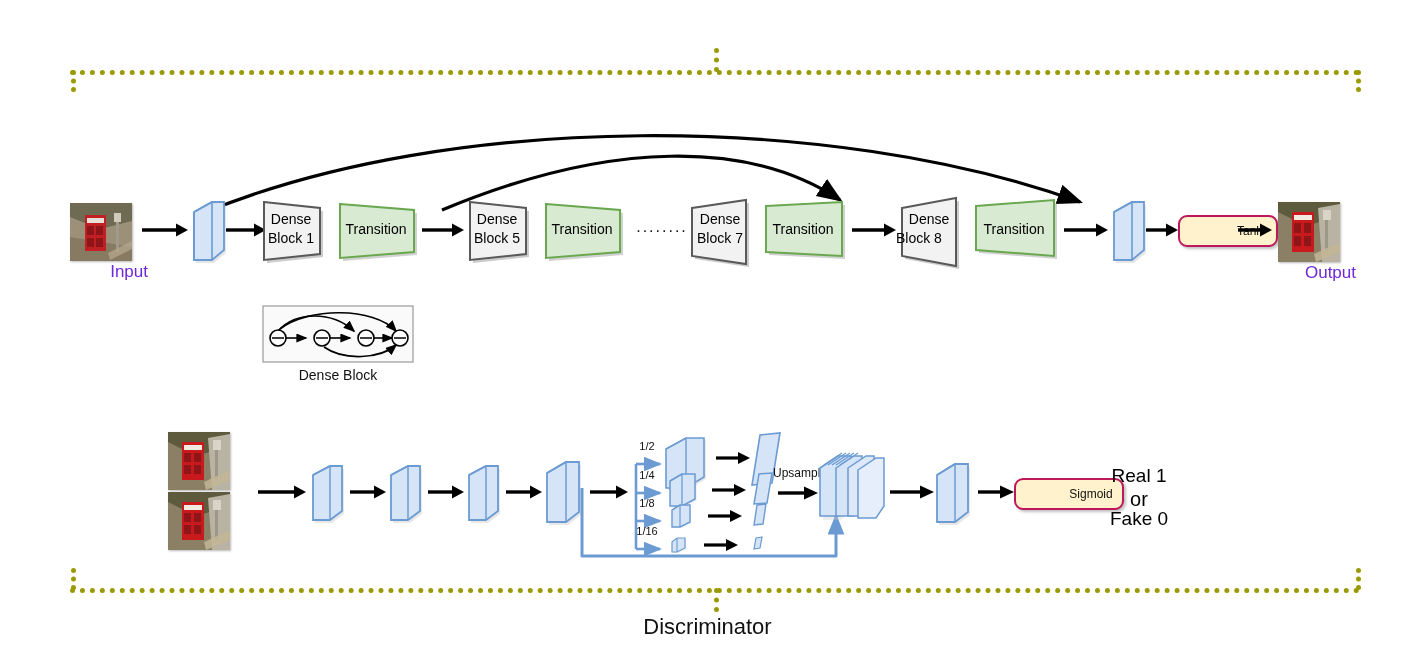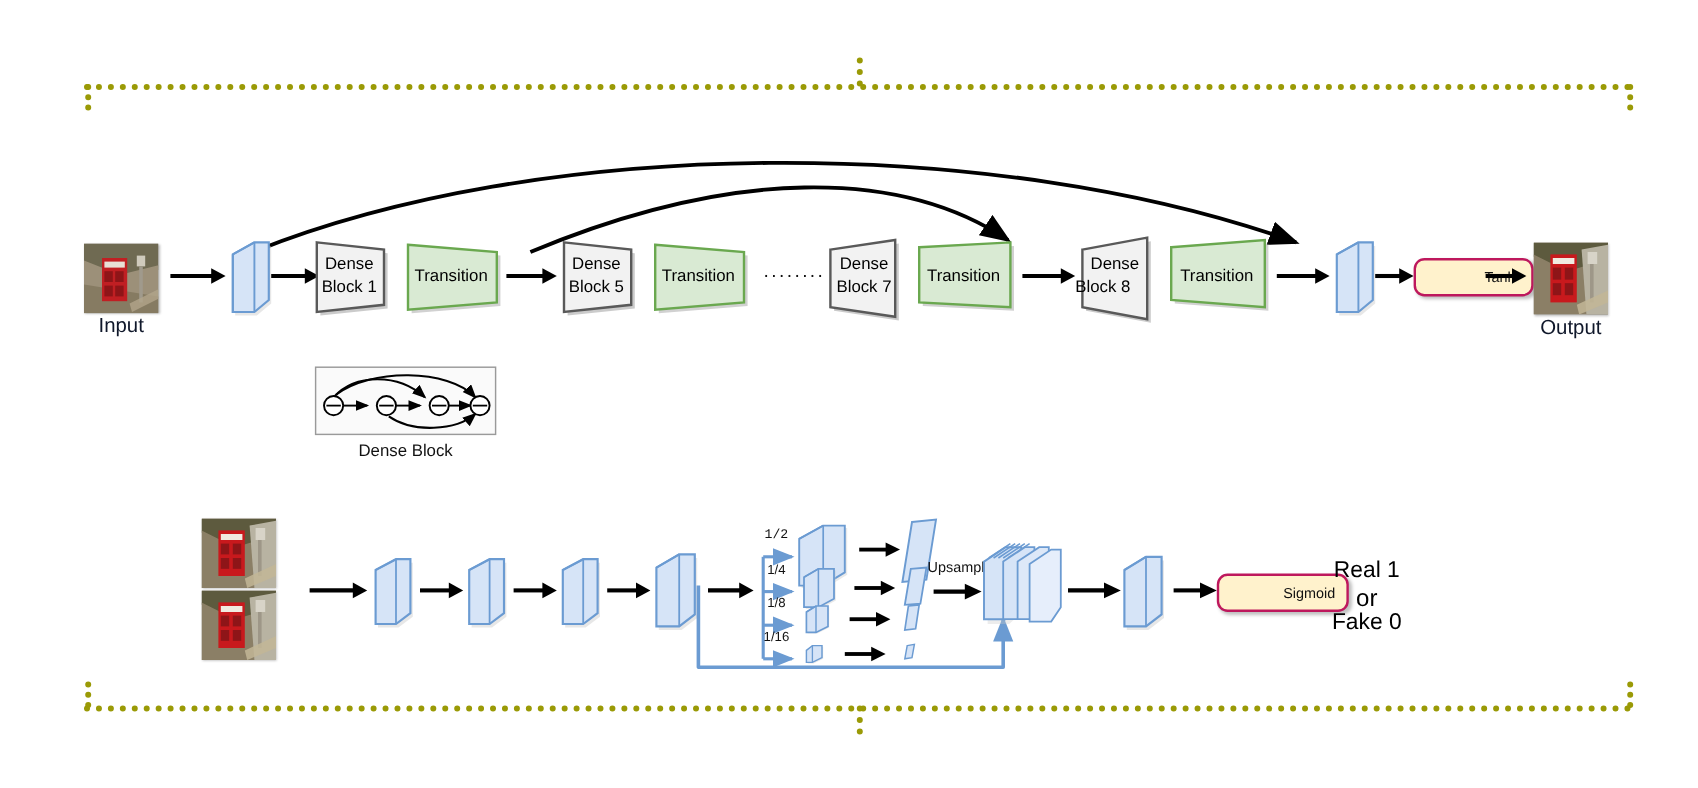--- a/index.html
+++ b/index.html
@@ -1,21 +1,21 @@
 <!DOCTYPE html>
 <html><head>
 <meta charset="utf-8">
 <style>
   html,body{margin:0;padding:0;background:#ffffff;}
   body{width:1415px;height:657px;position:relative;overflow:hidden;
        font-family:"Liberation Sans","DejaVu Sans",sans-serif;color:#000;}
   #stage{position:absolute;left:0;top:0;width:1415px;height:657px;}
   .abs{position:absolute;}
   .ttl{font-size:22px;color:#111;text-align:center;white-space:nowrap;}
-  .lbl{font-size:17px;color:#0f172a;text-align:center;white-space:nowrap;}
+  .lbl{font-size:17px;color:#6d28d9;text-align:right;white-space:nowrap;}
   .small{font-size:12px;color:#111;text-align:center;white-space:nowrap;}
   .tiny{font-size:11px;color:#111;text-align:center;white-space:nowrap;}
   .dash-h{border-top:5px dotted #9a9a06;}
   .dash-v{border-left:5px dotted #9a9a06;}
   svg{display:block;overflow:visible;}
   .photo{box-shadow:1px 1px 2px rgba(0,0,0,.28);}
   .roundbox{border:2px solid #be185d;background:#fff2cc;border-radius:9px;
     box-shadow:2px 2px 3px rgba(0,0,0,.25);display:flex;align-items:center;
     justify-content:center;font-size:12px;color:#111;padding-left:44px;}
   .ml{font-size:14px;}
@@ -306,21 +306,21 @@
       </marker>
     </defs>
     <path d="M82,28 L82,113" stroke="#6b9bd2" stroke-width="2.6" fill="none"></path>
     <path d="M82,28 L106,28" stroke="#6b9bd2" stroke-width="2.6" fill="none" marker-end="url(#bh)"></path>
     <path d="M82,57 L106,57" stroke="#6b9bd2" stroke-width="2.6" fill="none" marker-end="url(#bh)"></path>
     <path d="M82,85 L106,85" stroke="#6b9bd2" stroke-width="2.6" fill="none" marker-end="url(#bh)"></path>
     <path d="M82,113 L106,113" stroke="#6b9bd2" stroke-width="2.6" fill="none" marker-end="url(#bh)"></path>
     <path d="M28,52 L28,120 L282,120 L282,80" stroke="#6b9bd2" stroke-width="3" fill="none" stroke-linejoin="round" marker-end="url(#bh)"></path>
   </svg>
 
-  <div class="abs tiny" style="left:630px;top:440px;width:34px;font-family:Liberation Mono, monospace;">1/2</div>
+  <div class="abs tiny" style="left:630px;top:440px;width:34px;">1/2</div>
   <div class="abs tiny" style="left:630px;top:469px;width:34px;">1/4</div>
   <div class="abs tiny" style="left:630px;top:497px;width:34px;">1/8</div>
   <div class="abs tiny" style="left:628px;top:525px;width:38px;">1/16</div>
 
   <svg class="abs" style="left:664px;top:435px;width:44px;height:56px;" viewBox="0 0 44 56">
     <path d="M2,14 L22,3 L40,3 L40,42 L22,53 L2,53 z" fill="#c9c9c9" opacity=".4" transform="translate(2,2)"></path>
     <path d="M2,14 L22,3 L40,3 L40,42 L22,53 L2,53 z" fill="#d6e4f7" stroke="#6b9bd2" stroke-width="1.6"></path>
     <path d="M22,3 L22,53" stroke="#6b9bd2" stroke-width="1.4"></path>
     <path d="M2,14 L22,3" stroke="#6b9bd2" stroke-width="1.4"></path>
   </svg>
@@ -416,14 +416,15 @@
 
   <div class="abs" style="left:1084px;top:465px;width:110px;text-align:center;font-size:19px;">Real 1</div>
   <div class="abs" style="left:1084px;top:488px;width:110px;text-align:center;font-size:20px;">or</div>
   <div class="abs" style="left:1084px;top:508px;width:110px;text-align:center;font-size:19px;">Fake 0</div>
 
   <div class="abs dash-h" style="left:70px;top:588px;width:1290px;"></div>
   <div class="abs dash-v" style="left:71px;top:568px;height:22px;"></div>
   <div class="abs dash-v" style="left:1356px;top:568px;height:22px;"></div>
   <div class="abs dash-v" style="left:714px;top:588px;height:24px;"></div>
 
+  <div class="abs ttl" style="left:0;top:614px;width:1415px;">Discriminator</div>
 
 </div>
 
 </body></html>

